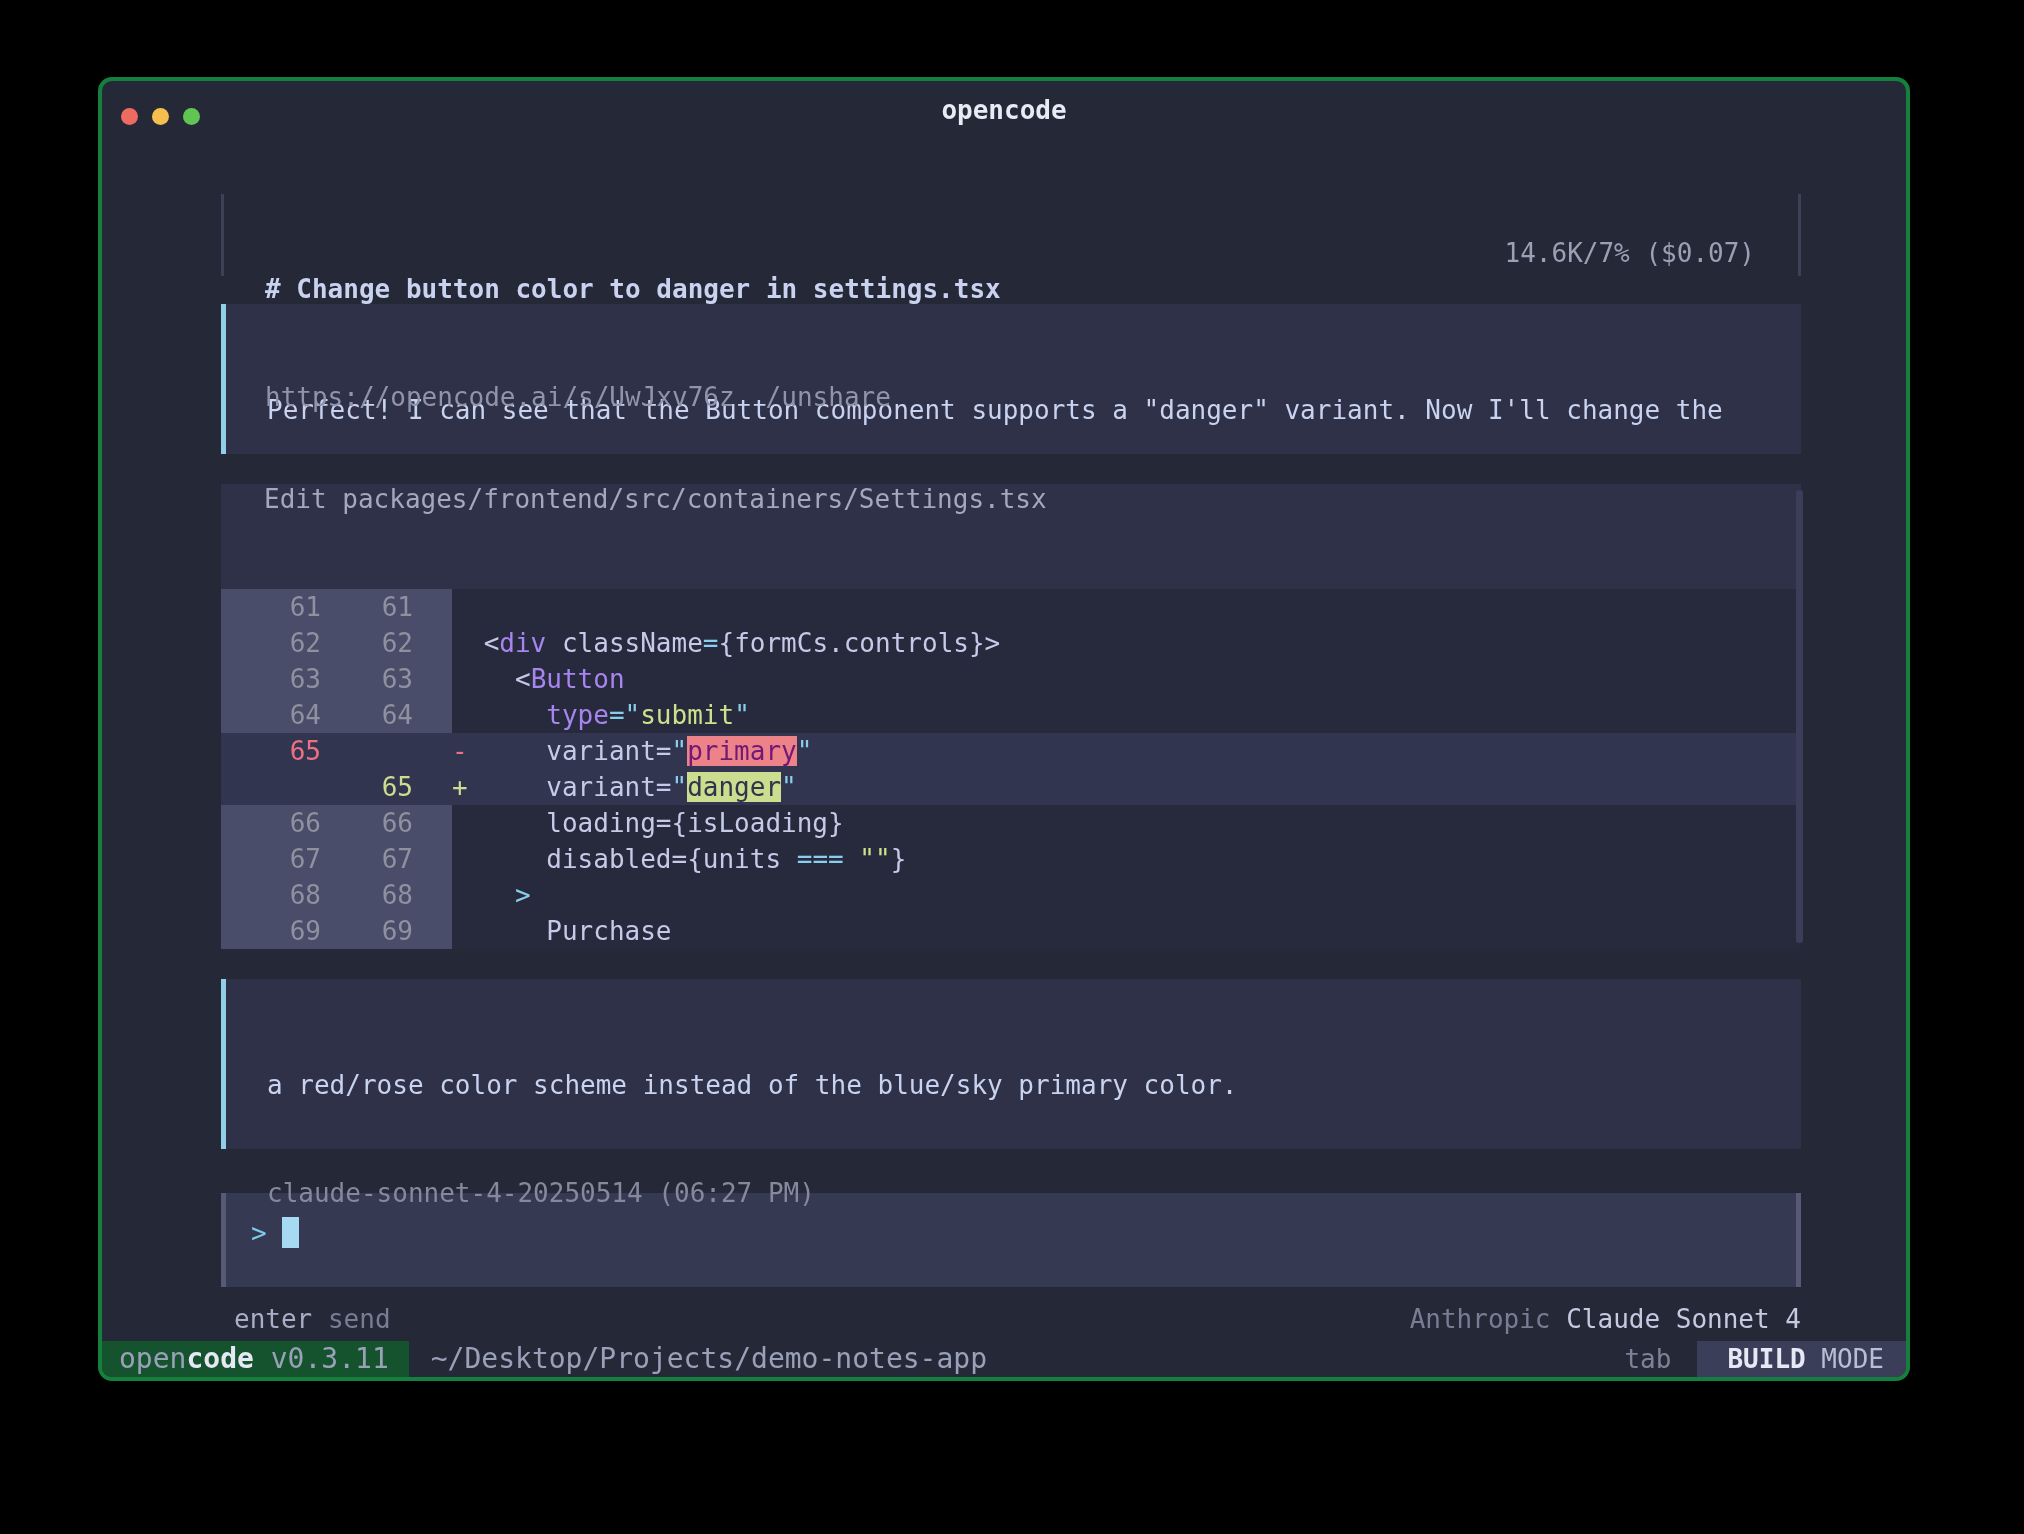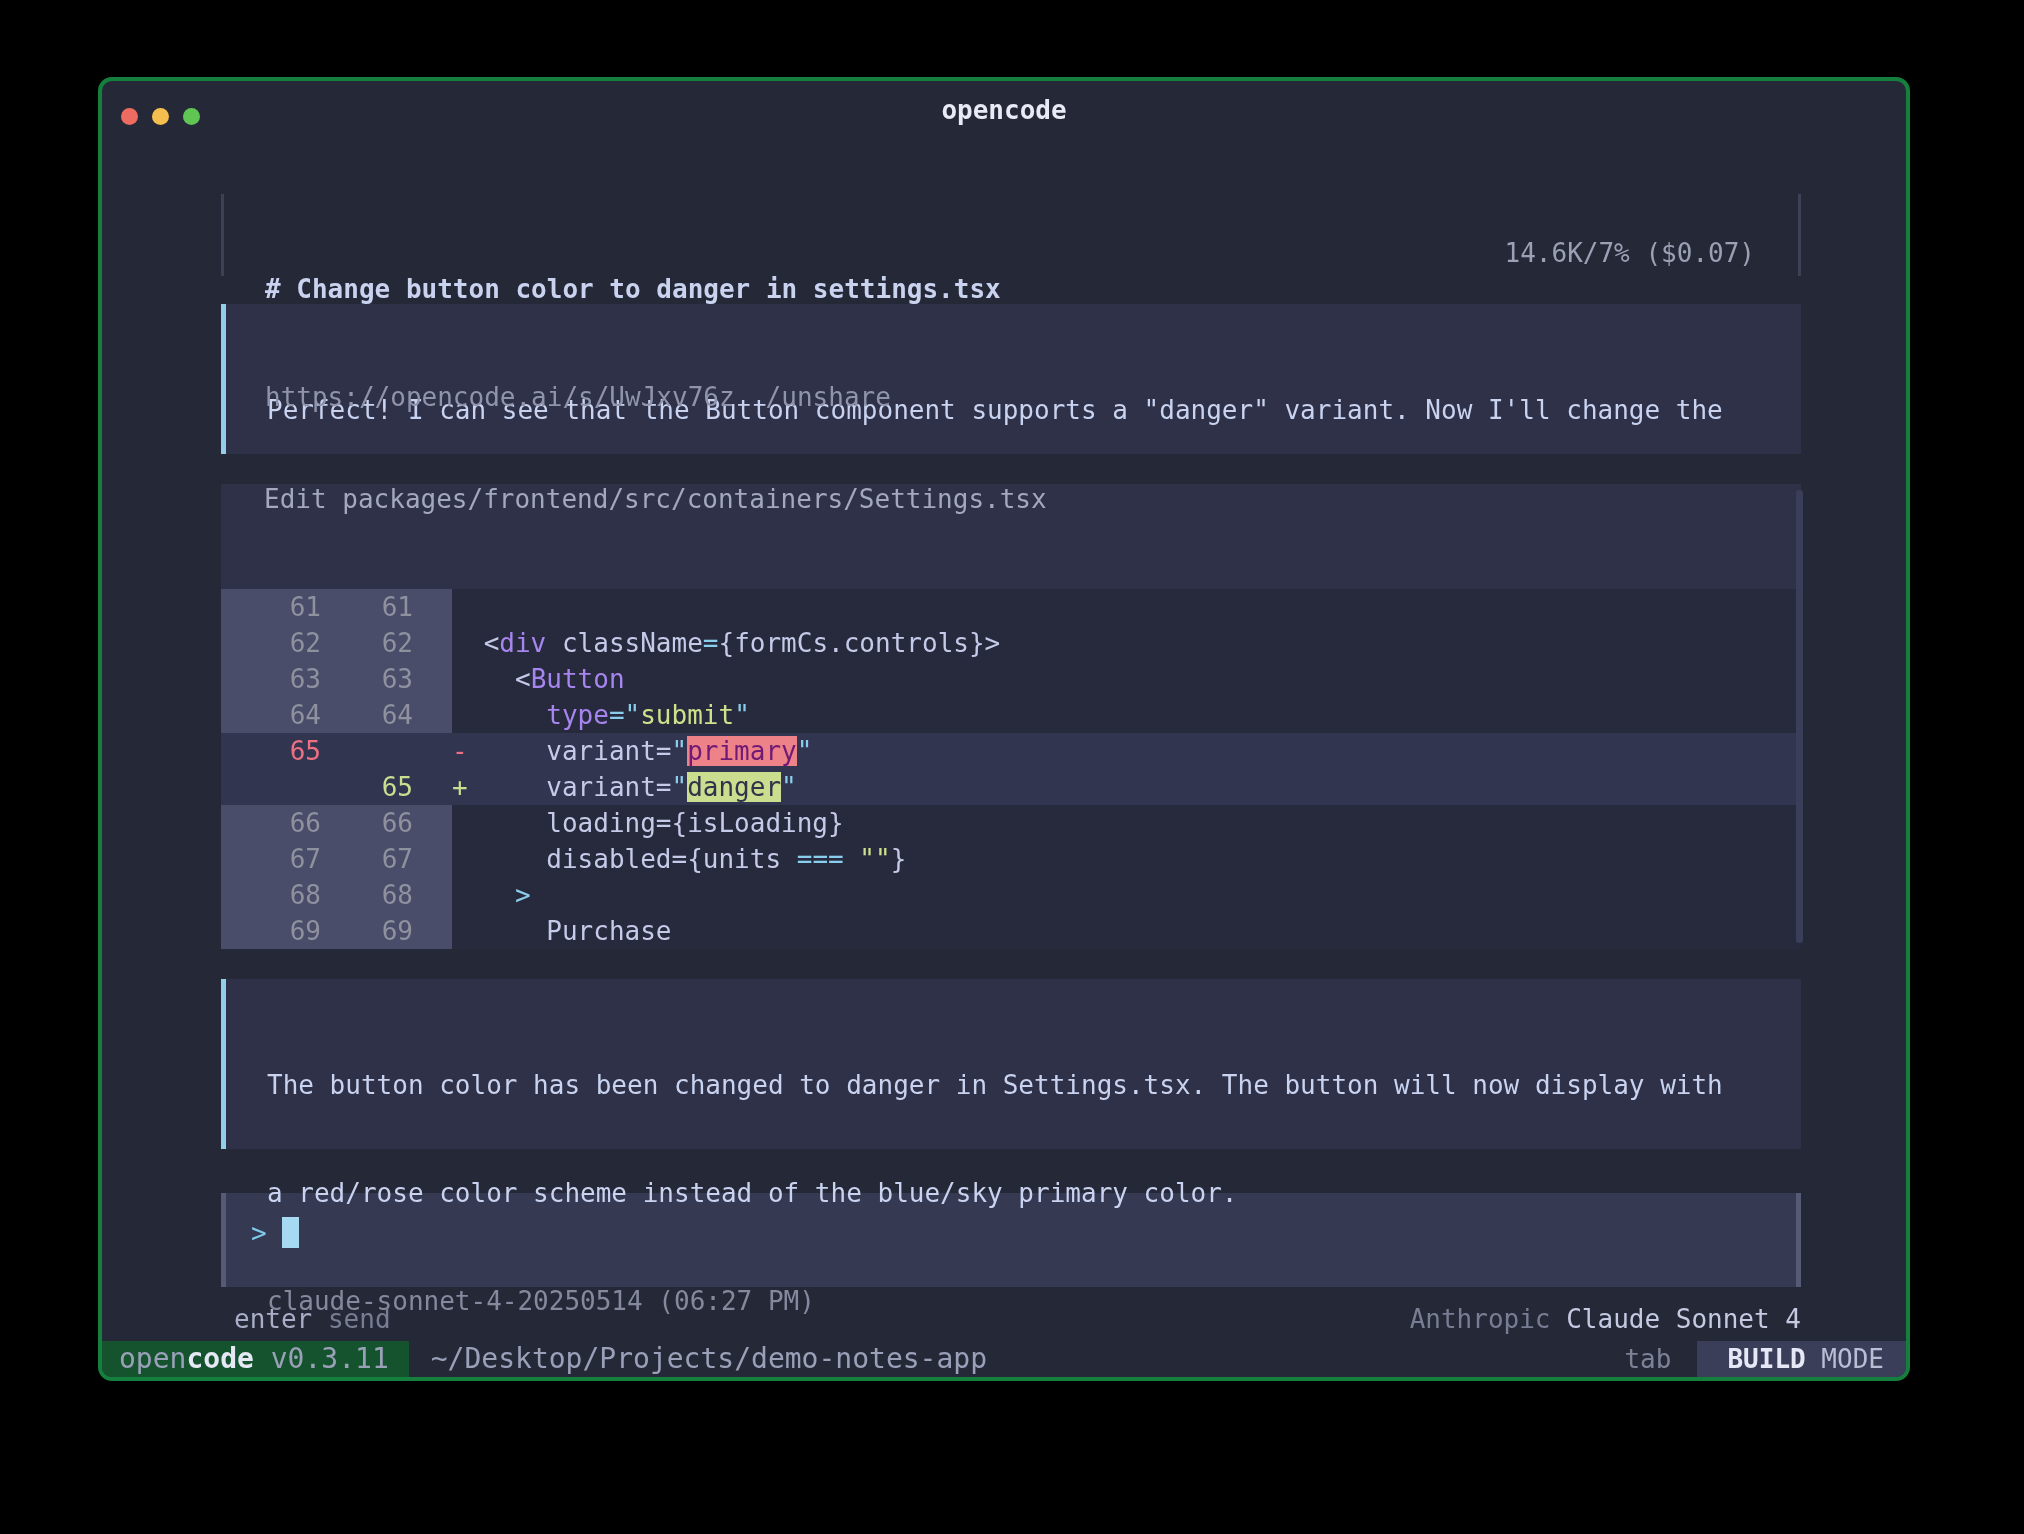--- a/index.html
+++ b/index.html
@@ -131,21 +131,20 @@
           <div class="diff-row add"><span class="gnum n1"></span><span class="gnum n2">65</span><span class="gpad"></span><span class="mark">+</span><span class="code"><span class="lav">     variant=</span><span class="cyn">"</span><span class="addw">danger</span><span class="cyn">"</span></span></div>
           <div class="diff-row ctx"><span class="gnum n1">66</span><span class="gnum n2">66</span><span class="gpad"></span><span class="mark"> </span><span class="code"><span class="lav">     loading={isLoading}</span></span></div>
           <div class="diff-row ctx"><span class="gnum n1">67</span><span class="gnum n2">67</span><span class="gpad"></span><span class="mark"> </span><span class="code"><span class="lav">     disabled={units </span><span class="cyn">===</span><span class="lav"> </span><span class="grn">""</span><span class="lav">}</span></span></div>
           <div class="diff-row ctx"><span class="gnum n1">68</span><span class="gnum n2">68</span><span class="gpad"></span><span class="mark"> </span><span class="code"><span class="cyn">   &gt;</span></span></div>
           <div class="diff-row ctx"><span class="gnum n1">69</span><span class="gnum n2">69</span><span class="gpad"></span><span class="mark"> </span><span class="code"><span class="lav">     Purchase</span></span></div>
         </div>
       <div class="scroll-line"></div>
     </div>
 
     <div class="msg second">
-      <div>The button color has been changed to danger in Settings.tsx. The button will now display with</div>
       <div>a red/rose color scheme instead of the blue/sky primary color.</div>
       <div class="msg-meta">claude-sonnet-4-20250514 (06:27 PM)</div>
     </div>
 
     <div class="inputbox">
       <span class="prompt-char">&gt;</span>
       <span class="cursor"></span>
     </div>
 
     <div class="hints">

